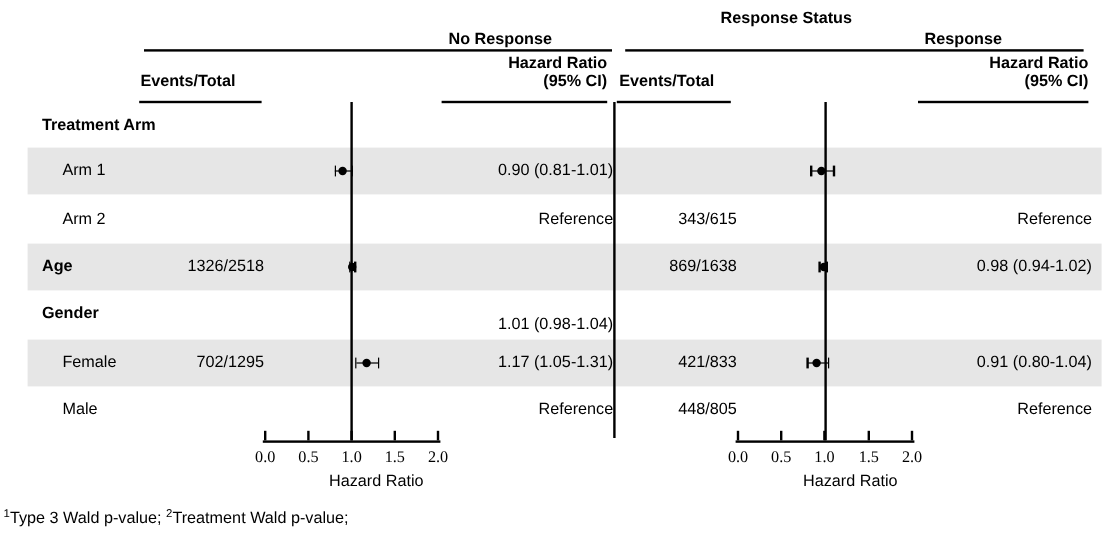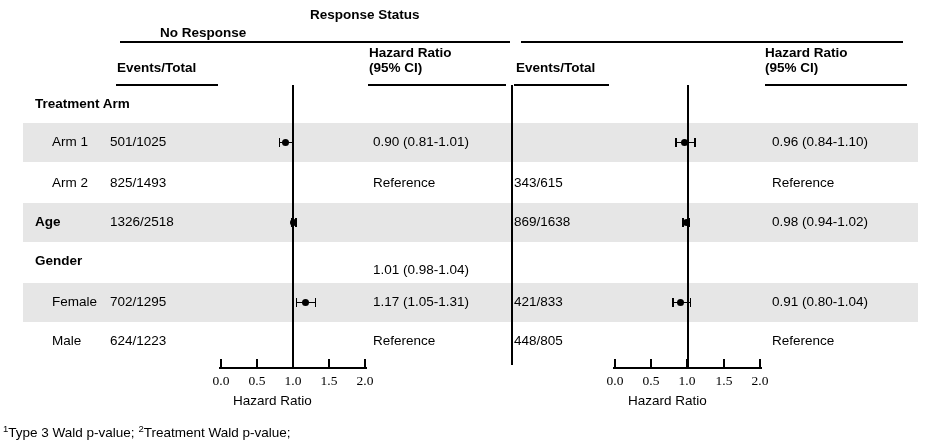--- a/index.html
+++ b/index.html
@@ -1,36 +1,37 @@
 <!DOCTYPE html>
 <html><head>
 <meta charset="utf-8">
 <style>
   html,body{margin:0;padding:0;background:#fff;}
   .fig{position:relative;width:927px;height:447px;background:#ffffff;
        font-family:"Liberation Sans",sans-serif;color:#000;overflow:hidden;}
   .txt{position:absolute;font-size:13.5px;line-height:20px;height:20px;white-space:nowrap;}
   .b{font-weight:bold;}
-  .ctr{text-align:left;}
+  .ctr{text-align:right;}
   .hline{position:absolute;height:1.5px;background:#000;}
   .vline{position:absolute;width:1.5px;background:#000;}
   .band{position:absolute;left:23px;width:895px;height:39px;background:#e6e6e6;}
   .tick{position:absolute;width:1.5px;height:8px;background:#000;}
   .ticklbl{position:absolute;width:30px;font-size:13.5px;line-height:20px;text-align:center;font-family:Liberation Serif, serif;}
   .marker-anchor{position:absolute;left:0;top:0;width:0;height:0;}
   .fn{position:absolute;left:3px;top:419px;font-size:13.5px;line-height:20px;}
   .fn sup{font-size:9.5px;vertical-align:5px;}
 </style>
 </head>
 <body>
 
 <div class="fig">
 
   <div class="txt b ctr" style="left:310px;top:5px;width:400px;">Response Status</div>
   <div class="txt b ctr" style="left:160px;top:23px;width:300px;">No Response</div>
+  <div class="txt b ctr" style="left:545px;top:23px;width:290px;">Response</div>
   <div class="hline" style="left:120px;top:41px;width:390px;"></div>
   <div class="hline" style="left:521px;top:41px;width:382px;"></div>
 
   <div class="txt b" style="left:117px;top:58px;">Events/Total</div>
   <div class="hline" style="left:116px;top:84px;width:102px;"></div>
   <div class="txt b ctr" style="left:369px;top:45px;width:137px;line-height:15px;height:15px;">Hazard Ratio</div>
   <div class="txt b ctr" style="left:369px;top:60px;width:137px;line-height:15px;height:15px;">(95% CI)</div>
   <div class="hline" style="left:368px;top:84px;width:138px;"></div>
 
   <div class="txt b" style="left:516px;top:58px;">Events/Total</div>
@@ -43,46 +44,42 @@
   <div class="band" style="top:203px;"></div>
   <div class="band" style="top:283px;"></div>
 
   <div class="vline" style="left:511px;top:85px;height:280px;"></div>
   <div class="vline" style="left:292px;top:85px;height:282px;"></div>
   <div class="vline" style="left:687px;top:85px;height:282px;"></div>
 
   <div class="txt b" style="left:35px;top:94px;">Treatment Arm</div>
 
   <div class="txt" style="left:52px;top:132px;">Arm 1</div>
-  <div class="txt ctr" style="left:110px;top:132px;width:110px;">501/1025</div>
   <div class="txt ctr" style="left:373px;top:132px;width:138px;">0.90 (0.81-1.01)</div>
-  <div class="txt ctr" style="left:772px;top:132px;width:138px;">0.96 (0.84-1.10)</div>
 
   <div class="txt" style="left:52px;top:173px;">Arm 2</div>
-  <div class="txt ctr" style="left:110px;top:173px;width:110px;">825/1493</div>
   <div class="txt ctr" style="left:373px;top:173px;width:138px;">Reference</div>
   <div class="txt ctr" style="left:514px;top:173px;width:100px;">343/615</div>
   <div class="txt ctr" style="left:772px;top:173px;width:138px;">Reference</div>
 
   <div class="txt b" style="left:35px;top:212px;">Age</div>
   <div class="txt ctr" style="left:110px;top:212px;width:110px;">1326/2518</div>
   <div class="txt ctr" style="left:373px;top:212px;width:138px;margin-top:48px;">1.01 (0.98-1.04)</div>
   <div class="txt ctr" style="left:514px;top:212px;width:100px;">869/1638</div>
   <div class="txt ctr" style="left:772px;top:212px;width:138px;">0.98 (0.94-1.02)</div>
 
   <div class="txt b" style="left:35px;top:251px;">Gender</div>
 
   <div class="txt" style="left:52px;top:292px;">Female</div>
   <div class="txt ctr" style="left:110px;top:292px;width:110px;">702/1295</div>
   <div class="txt ctr" style="left:373px;top:292px;width:138px;">1.17 (1.05-1.31)</div>
   <div class="txt ctr" style="left:514px;top:292px;width:100px;">421/833</div>
   <div class="txt ctr" style="left:772px;top:292px;width:138px;">0.91 (0.80-1.04)</div>
 
   <div class="txt" style="left:52px;top:331px;">Male</div>
-  <div class="txt ctr" style="left:110px;top:331px;width:110px;">624/1223</div>
   <div class="txt ctr" style="left:373px;top:331px;width:138px;">Reference</div>
   <div class="txt ctr" style="left:514px;top:331px;width:100px;">448/805</div>
   <div class="txt ctr" style="left:772px;top:331px;width:138px;">Reference</div>
 
   <div class="marker-anchor">
       <div style="position: absolute; background: rgb(0, 0, 0); left: 279.32px; top: 141.75px; width: 14.4px; height: 1.5px;"></div>
       <div style="position: absolute; background: rgb(0, 0, 0); left: 278.57px; top: 138px; width: 1.5px; height: 9px;"></div>
       <div style="position: absolute; background: rgb(0, 0, 0); left: 292.97px; top: 138px; width: 1.5px; height: 9px;"></div>
       <div style="position: absolute; background: rgb(0, 0, 0); left: 282.3px; top: 139px; width: 7px; height: 7px; border-radius: 50%;"></div>
     </div>

